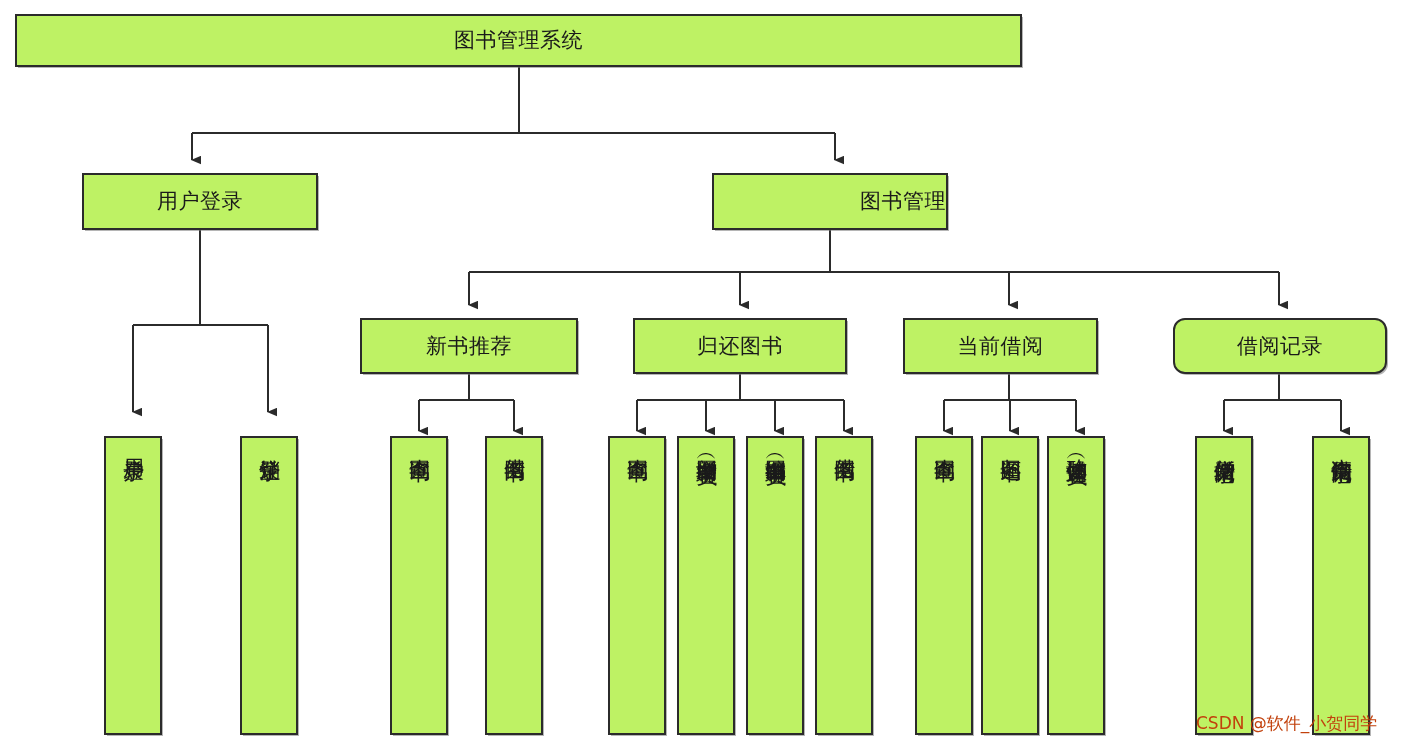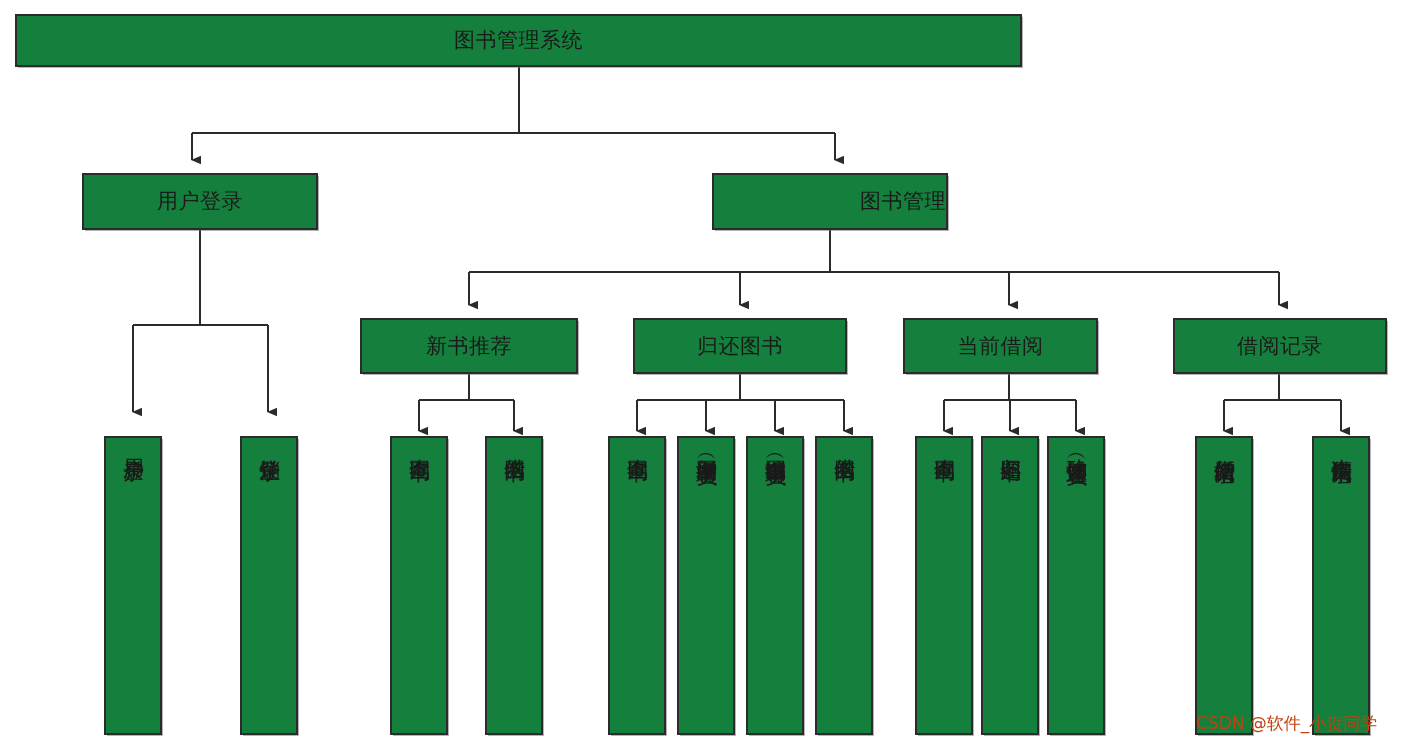--- a/index.html
+++ b/index.html
@@ -21,21 +21,21 @@
   }
   svg.diagram-canvas {
     position: absolute;
     top: 0; left: 0;
     width: 1405px;
     height: 747px;
   }
   .node-box {
     position: absolute;
     box-sizing: border-box;
-    background: #15803d;
+    background: #bef264;
     border: 2px solid #2b2b2b;
     box-shadow: 2px 2px 0px -1px rgba(120,120,120,0.55);
     display: flex;
     align-items: center;
     justify-content: center;
     z-index: 2;
   }
   .node-label-h {
     font-size: 21px;
     color: #1a1a1a;
@@ -142,21 +142,21 @@
   </div>
 
   <div class="node-box" style="left:633px; top:318px; width:214px; height:56px;">
     <span class="node-label-h">归还图书</span>
   </div>
 
   <div class="node-box" style="left:903px; top:318px; width:195px; height:56px;">
     <span class="node-label-h">当前借阅</span>
   </div>
 
-  <div class="node-box" style="left:1173px; top:318px; width:214px; height:56px;">
+  <div class="node-box" style="left:1173px; top:318px; width:214px; height:56px;border-radius:12px;">
     <span class="node-label-h">借阅记录</span>
   </div>
 
   <div class="node-box leaf-box" style="left:104px; top:436px; width:58px; height:299px;">
     <span class="node-label-v">用户登录</span>
   </div>
 
   <div class="node-box leaf-box" style="left:240px; top:436px; width:58px; height:299px;">
     <span class="node-label-v">注销登录</span>
   </div>

